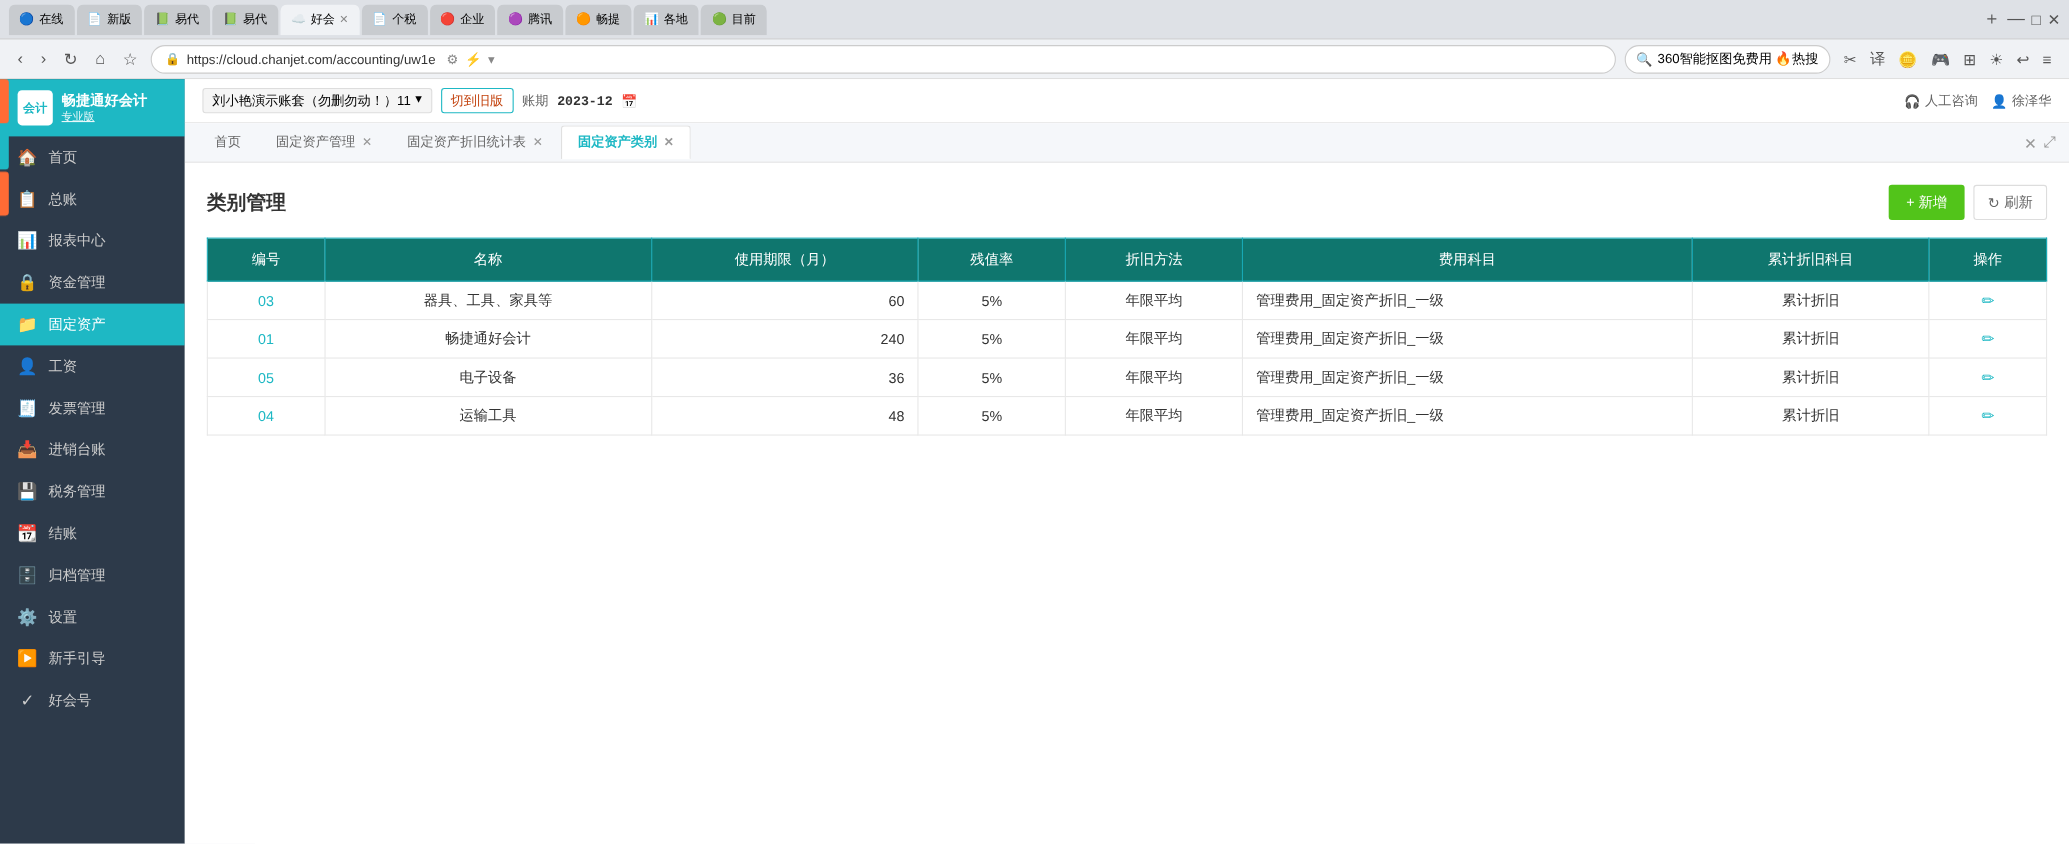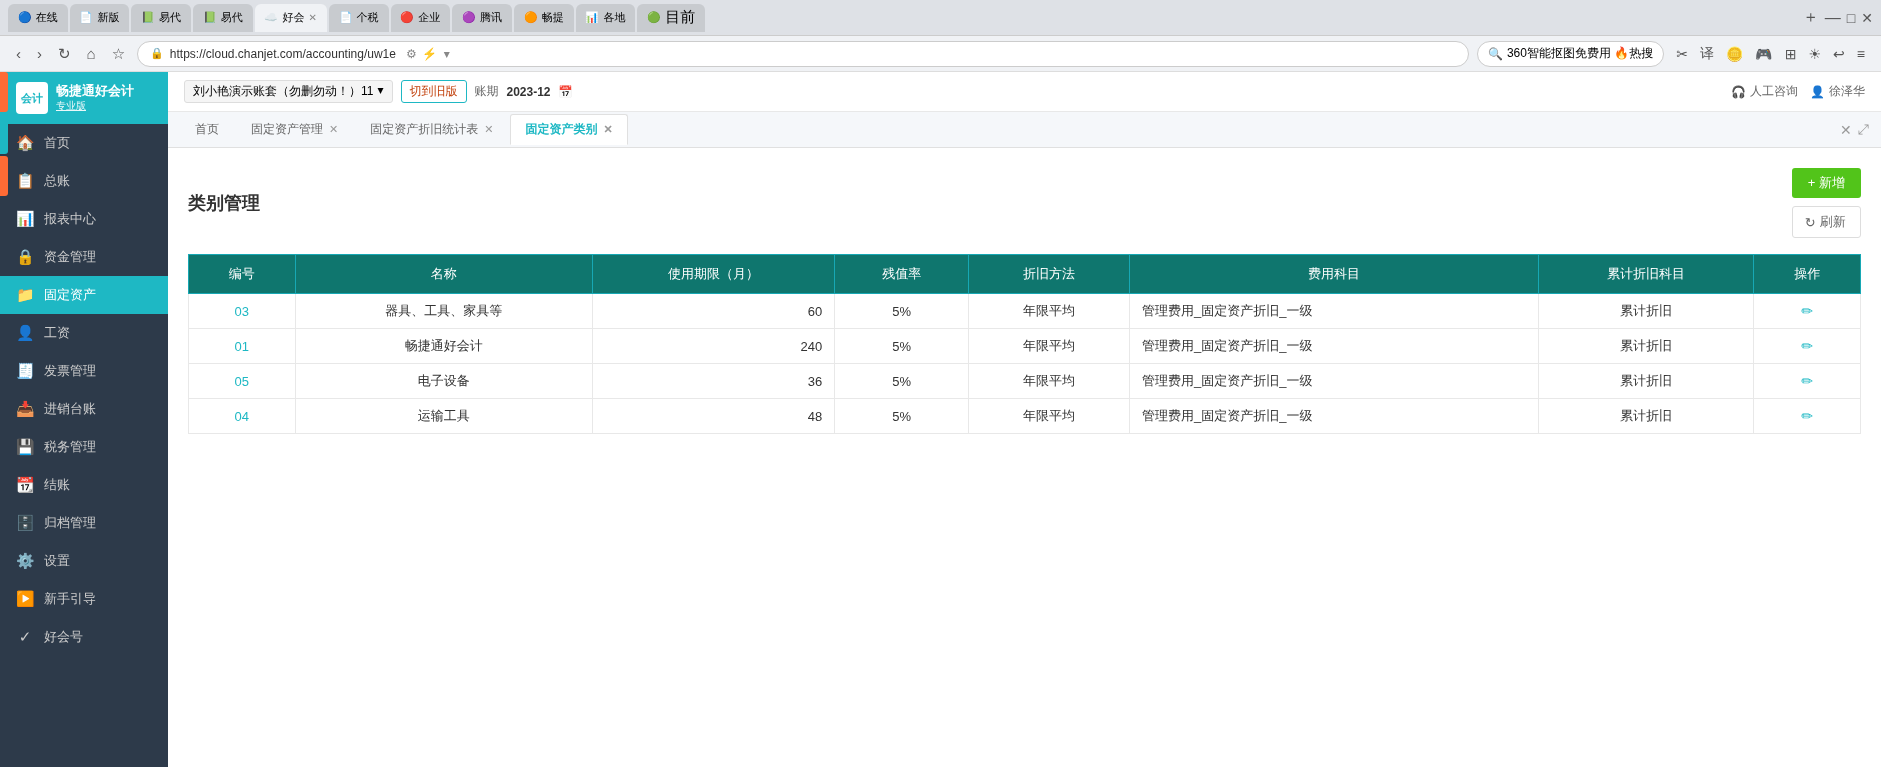--- a/index.html
+++ b/index.html
@@ -160,21 +160,21 @@
     .switch-btn {
       border: 1px solid #1eb8c4;
       color: #c2410c;
       background: white;
       padding: 2px 8px;
       border-radius: 3px;
       cursor: pointer;
       font-size: 12px;
     }
     .period-label { color: #666; }
-    .period-value { color: #333; font-weight: bold; }
+    .period-value { color: #333; font-weight: bold; font-family: Liberation Mono, monospace; }
     .top-bar-right { display: flex; align-items: center; gap: 12px; color: #666; }
     .user-info { display: flex; align-items: center; gap: 4px; }
 
     
     .page-tabs {
       display: flex;
       align-items: center;
       background: #f5f7fa;
       border-bottom: 1px solid #e0e0e0;
       padding: 0 12px;
@@ -223,21 +223,20 @@
       margin-bottom: 16px;
     }
     .page-title {
       font-size: 18px;
       font-weight: bold;
       color: #333;
     }
     .header-actions {
       display: flex;
       gap: 8px;
-      flex-direction: column;
     }
     .btn-add {
       background: #52c41a;
       color: white;
       border: none;
       padding: 6px 16px;
       border-radius: 3px;
       cursor: pointer;
       font-size: 13px;
       display: flex;
@@ -357,21 +356,21 @@
     <div class="browser-tab">
       <span>🟠</span>
       <span style="font-size:11px">畅提</span>
     </div>
     <div class="browser-tab">
       <span>📊</span>
       <span style="font-size:11px">各地</span>
     </div>
     <div class="browser-tab">
       <span>🟢</span>
-      <span style="font-size:15px">目前</span>
+      <span style="font-size:11px">目前</span>
     </div>
   </div>
   <div style="display:flex;align-items:center;gap:6px;margin-left:4px">
     <span style="cursor:pointer;font-size:16px;color:#555">＋</span>
     <span style="cursor:pointer;font-size:16px;color:#555">—</span>
     <span style="cursor:pointer;font-size:14px;color:#555">□</span>
     <span style="cursor:pointer;font-size:14px;color:#555">✕</span>
   </div>
 </div>
 

